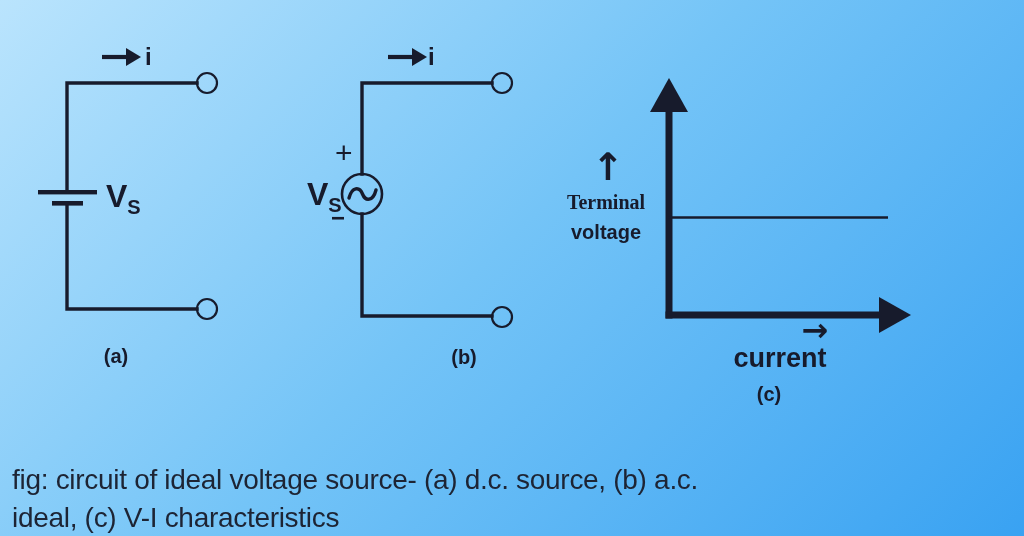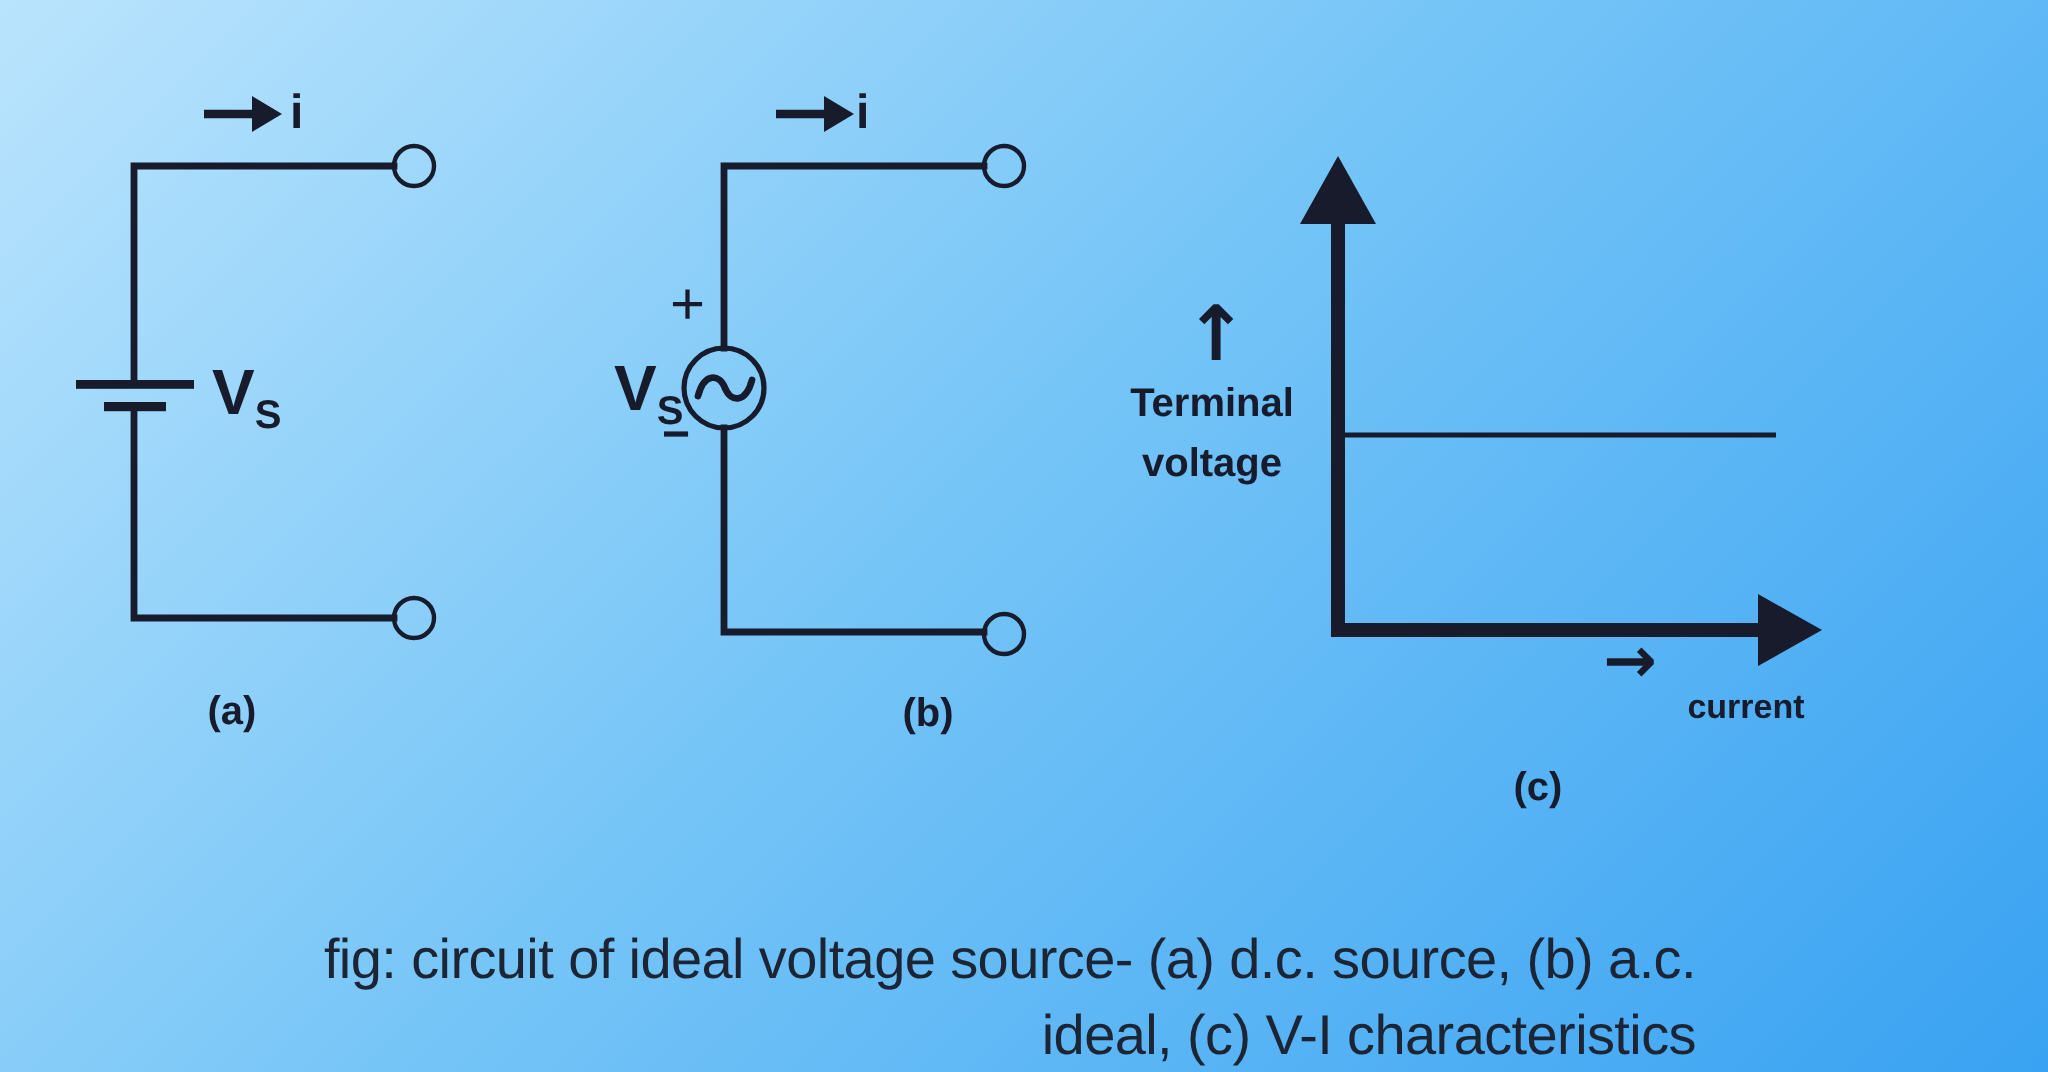--- a/index.html
+++ b/index.html
@@ -26,21 +26,21 @@
 
   .lbl{position:absolute;line-height:1;white-space:nowrap;color:var(--ink);}
   .ctr{transform:translateX(-50%);}
   .i-label{font-size:24px;font-weight:bold;}
   .vs-main{font-size:32px;font-weight:bold;}
   .vs-sub{font-size:20px;font-weight:bold;vertical-align:-7px;}
   .part-label{font-size:20px;font-weight:bold;}
   .axis-word{font-size:20px;font-weight:bold;}
   .glyph{font-family:"DejaVu Sans",sans-serif;font-weight:bold;}
   .caption{
-    position:absolute;left:0;width:848px;text-align:right;
+    position:absolute;left:12px;width:848px;text-align:left;
     font-size:28px;letter-spacing:-0.3px;color:var(--text);
   }
 </style>
 </head>
 <body>
 
 <div class="canvas">
 
   <svg class="layer" viewBox="0 0 1024 536">
 
@@ -79,22 +79,22 @@
   <span class="lbl" style="left:106px;top:180px;"><span class="vs-main">V</span><span class="vs-sub">S</span></span>
   <span class="lbl part-label ctr" style="left:116px;top:346px;">(a)</span>
 
   <span class="lbl i-label" style="left:428px;top:45px;">i</span>
   <span class="lbl" style="left:335px;top:138px;font-size:30px;font-weight:400;">+</span>
   <span class="lbl" style="left:307px;top:178px;"><span class="vs-main">V</span><span class="vs-sub">S</span></span>
   <span class="lbl" style="left:331px;top:206px;font-size:24px;font-weight:600;">−</span>
   <span class="lbl part-label ctr" style="left:464px;top:347px;">(b)</span>
 
   <span class="lbl glyph ctr" style="left:608px;top:148px;font-size:38px;">↑</span>
-  <span class="lbl axis-word ctr" style="left:606px;top:192px;">Terminal</span>
+  <span class="lbl axis-word ctr" style="left:606px;top:192px;font-family:Liberation Serif, serif;">Terminal</span>
   <span class="lbl axis-word ctr" style="left:606px;top:222px;">voltage</span>
   <span class="lbl glyph ctr" style="left:815px;top:314px;font-size:32px;">→</span>
-  <span class="lbl axis-word ctr" style="left:873px;top:345px;font-size:17px;">current</span>
+  <span class="lbl axis-word ctr" style="left:780px;top:345px;font-size:27px;">current</span>
   <span class="lbl part-label ctr" style="left:769px;top:384px;">(c)</span>
 
   <div class="caption" style="top:464px;">fig: circuit of ideal voltage source- (a) d.c. source, (b) a.c.</div>
   <div class="caption" style="top:502px;">ideal, (c) V-I characteristics</div>
 
 </div>
 
 </body></html>

